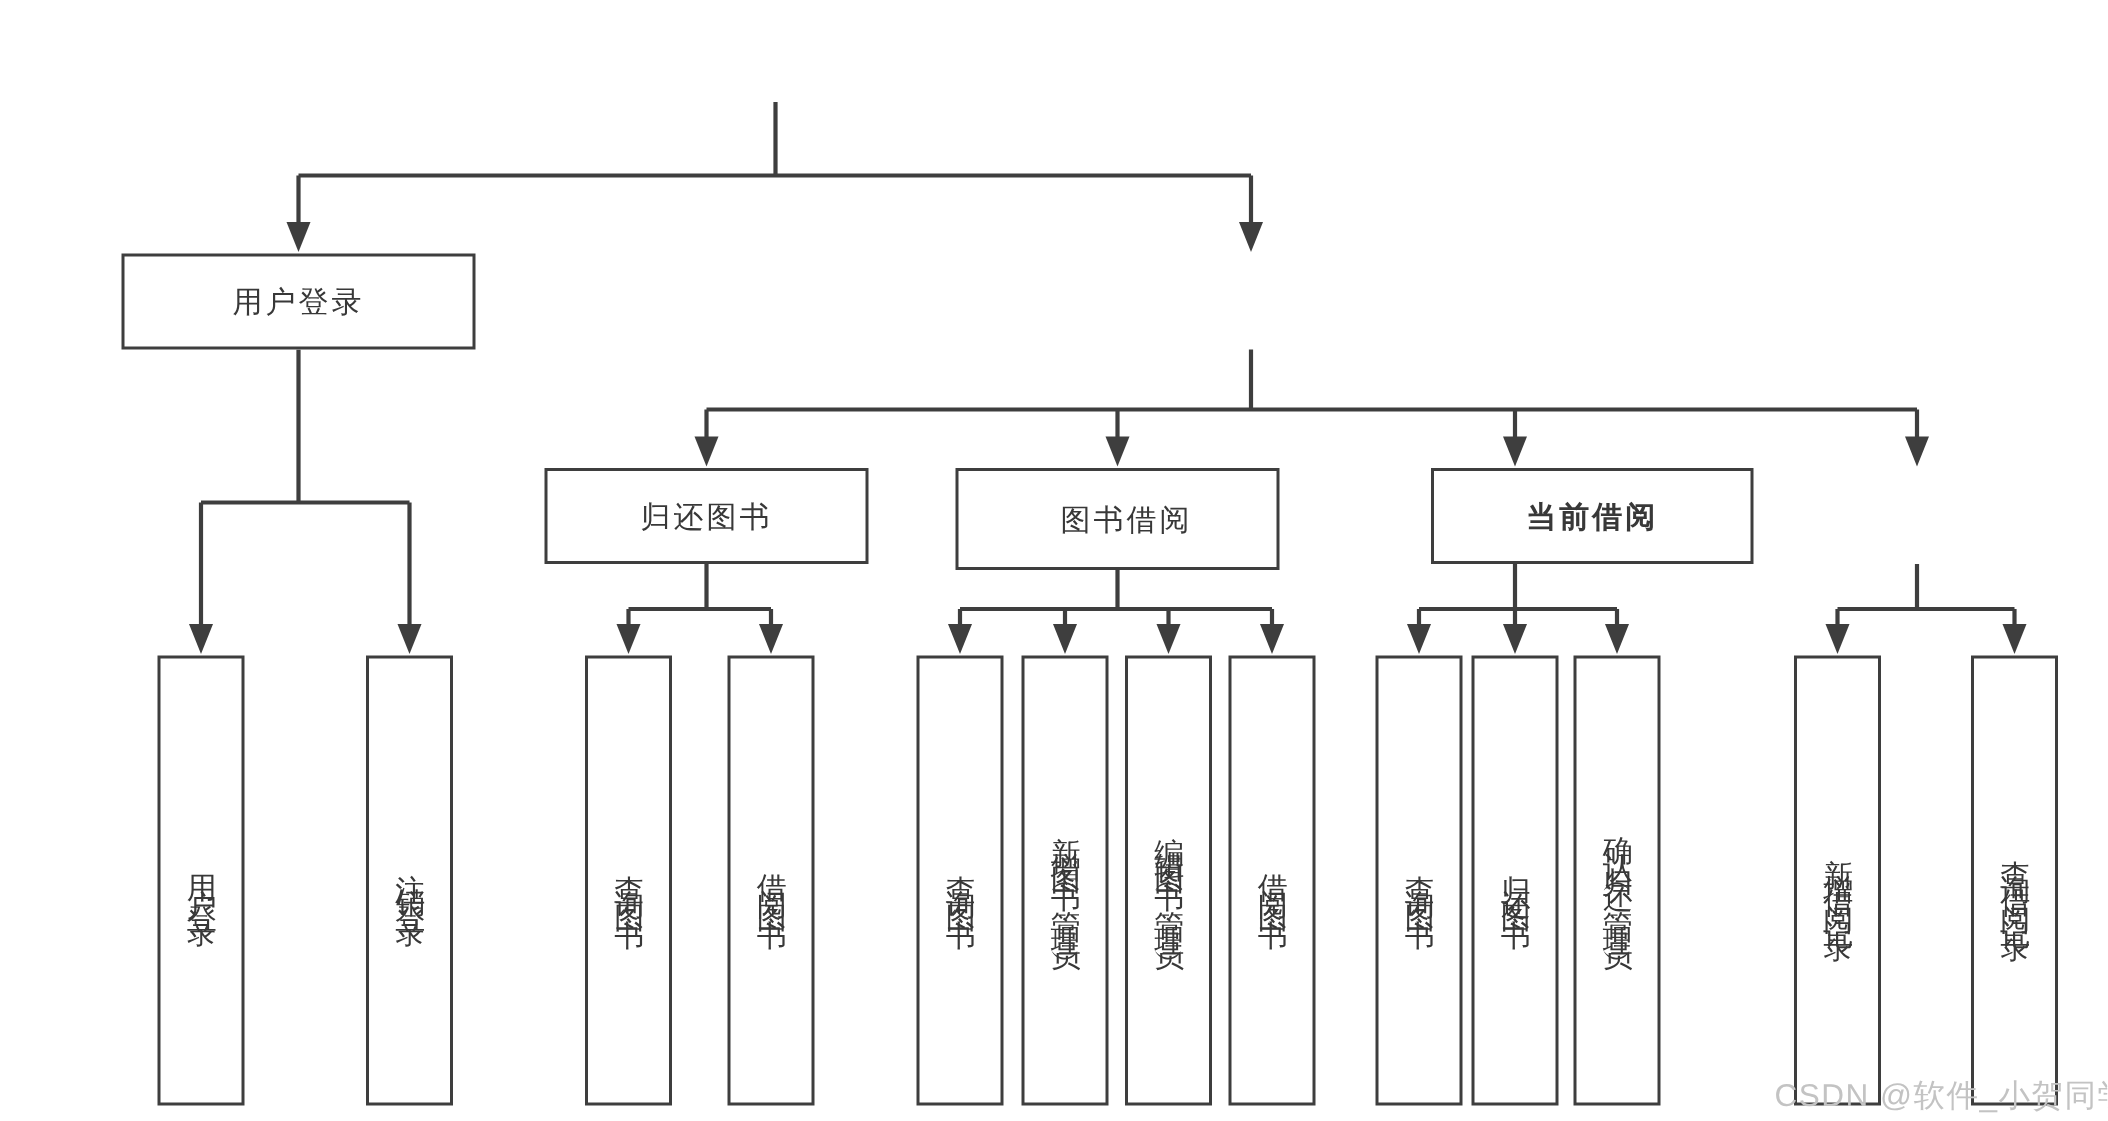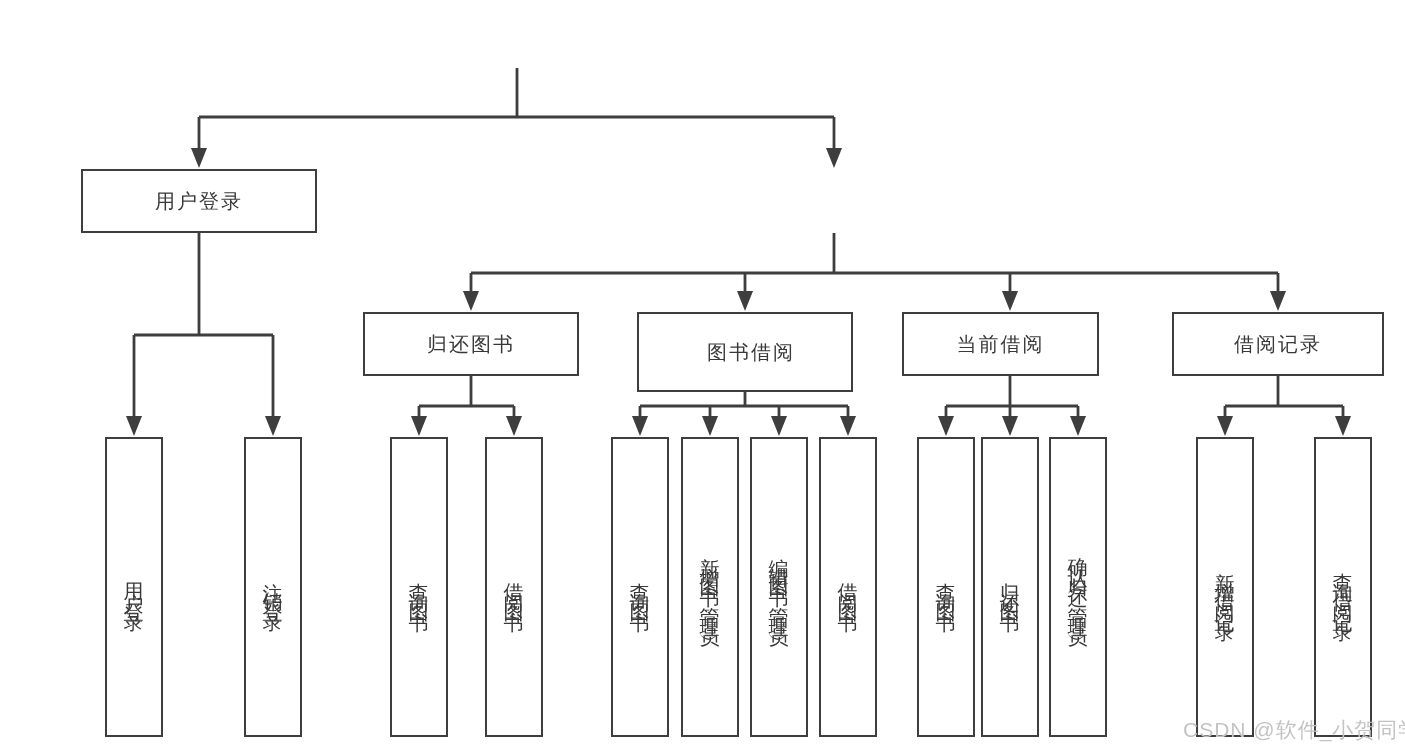--- a/index.html
+++ b/index.html
@@ -90,23 +90,22 @@
       <path d="M1278 376 V406 M1225 406 H1343 M1225 406 V420 M1343 406 V420"></path>
       <polygon points="1225,436 1217,416 1233,416"></polygon>
       <polygon points="1343,436 1335,416 1351,416"></polygon>
     </g>
   </svg>
 
 
   <div class="box h" style="left:81px; top:169px; width:236px; height:64px;">用户登录</div>
 
   <div class="box h" style="left:363px; top:312px; width:216px; height:64px;">归还图书</div>
-  <div class="box h" style="left:637px; top:312px; width:216px; height:80px;padding-left:12px;">图书借阅</div>
-  <div class="box h" style="left:902px; top:312px; width:197px; height:64px;">当前借阅</div>
-  <div class="box h" style="left:1172px; top:312px; width:212px; height:64px;">借阅记录</div>
+  <div class="box h" style="left:637px; top:312px; width:216px; height:68px;padding-left:12px;">图书借阅</div>
+  <div class="box h" style="left:954px; top:312px; width:215px; height:64px;font-weight:bold;">当前借阅</div>
 
   <div class="box v" style="left:105px; top:437px; width:58px; height:300px;">
     <span>用户登录</span>
   </div>
   <div class="box v" style="left:244px; top:437px; width:58px; height:300px;">
     <span>注销登录</span>
   </div>
 
   <div class="box v" style="left:390px; top:437px; width:58px; height:300px;">
     <span>查询图书</span>

